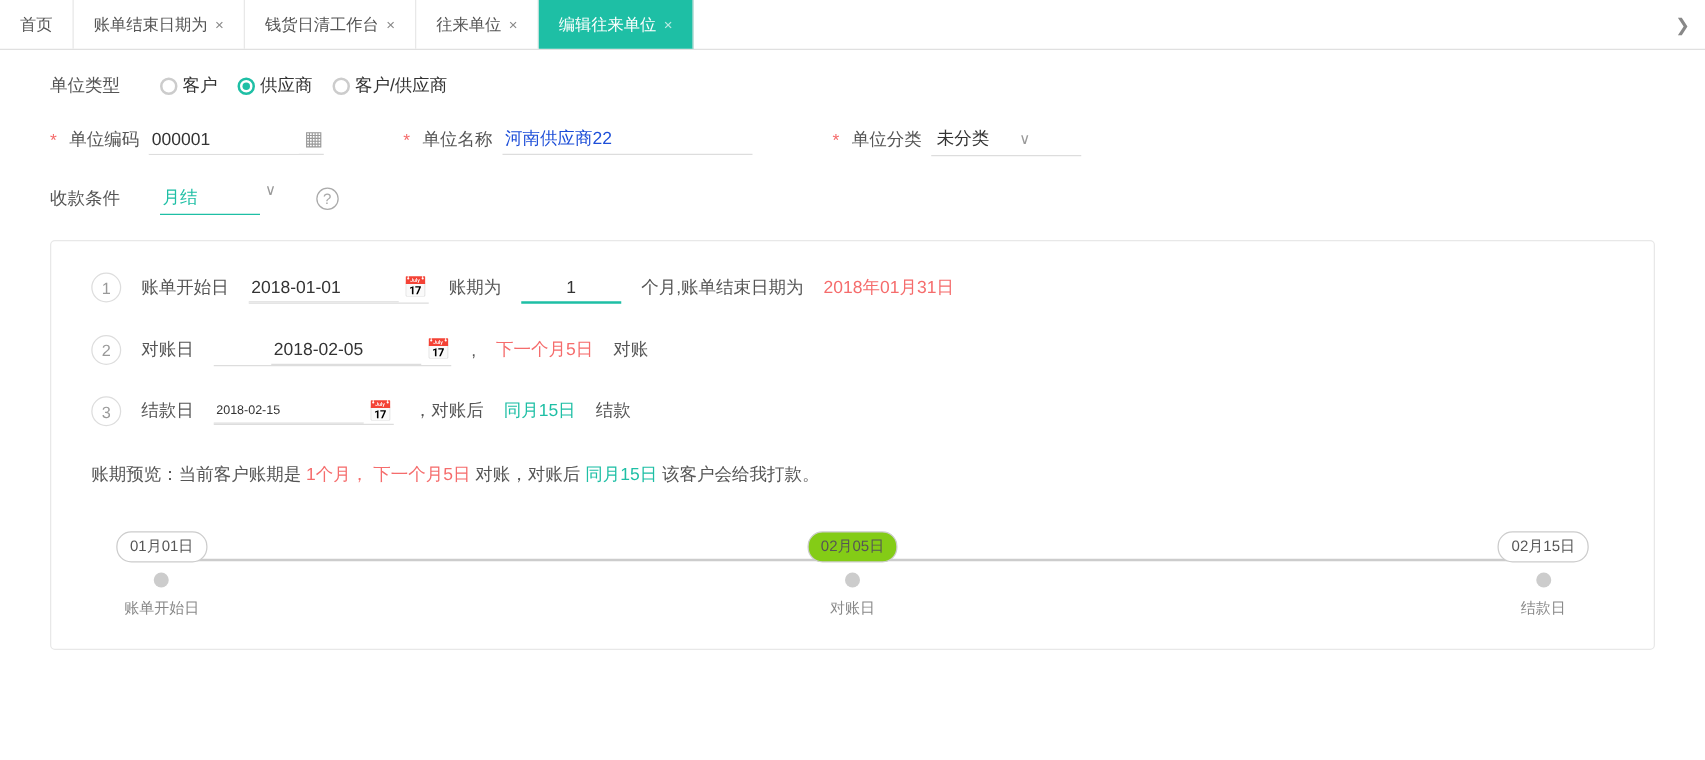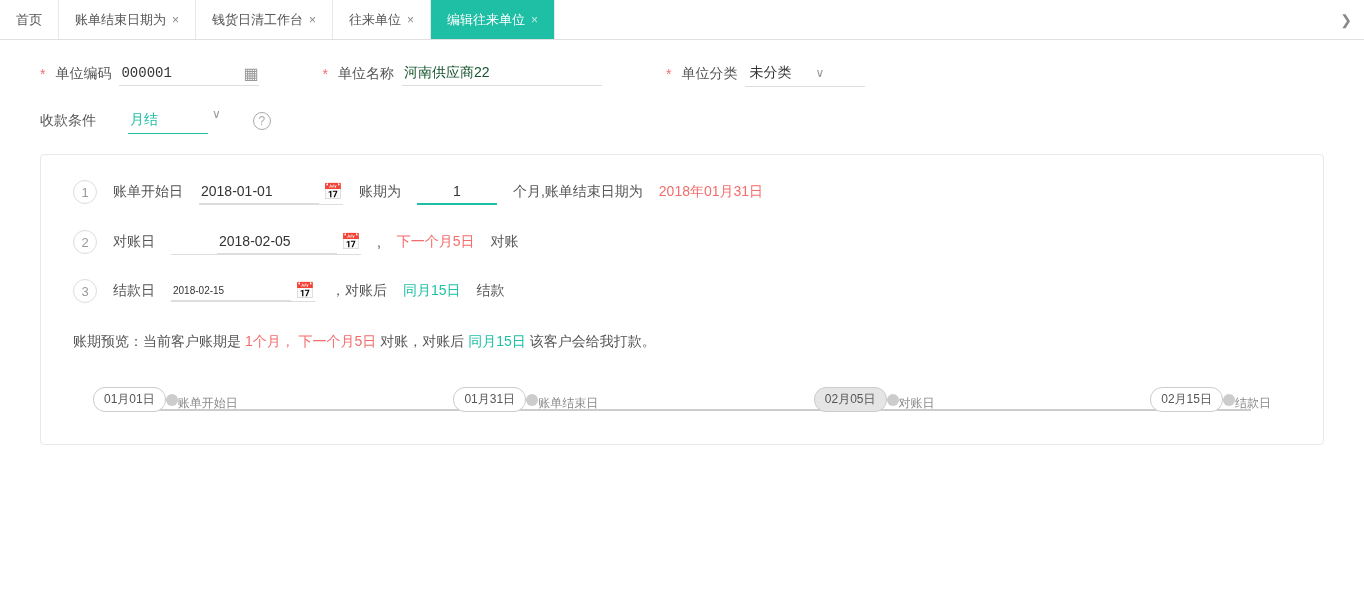--- a/index.html
+++ b/index.html
@@ -94,21 +94,21 @@
       background: #1ebfa5;
       border-radius: 50%;
     }
 
     .form-input {
       border: none;
       border-bottom: 1px solid #ddd;
       outline: none;
       padding: 4px 2px;
       font-size: 14px;
-      color: #14532d;
+      color: #1d4ed8;
       width: 160px;
     }
     .input-with-icon {
       display: flex;
       align-items: center;
       border-bottom: 1px solid #ddd;
       gap: 4px;
     }
     .input-with-icon input {
       border: none;
@@ -224,20 +224,21 @@
 
     
     .preview-text {
       font-size: 14px;
       color: #555;
       margin-bottom: 32px;
       line-height: 2;
     }
     .timeline-point-wrapper {
       display: flex;
+      flex-direction: column;
       align-items: center;
     }
   </style>
 </head>
 <body>
 
 <div class="tabs-bar">
   <div class="tab">
     <span>首页</span>
   </div>
@@ -257,28 +258,45 @@
     <span>编辑往来单位</span>
     <span class="tab-close">×</span>
   </div>
   <div class="tab-more">
     <span>❯</span>
   </div>
 </div>
 
 <div class="main-content">
 
+  <div class="form-row">
+    <span class="form-label">单位类型</span>
+    <div class="radio-group">
+      <div class="radio-item">
+        <div class="radio-circle"></div>
+        <span>客户</span>
+      </div>
+      <div class="radio-item">
+        <div class="radio-circle checked"></div>
+        <span>供应商</span>
+      </div>
+      <div class="radio-item">
+        <div class="radio-circle"></div>
+        <span>客户/供应商</span>
+      </div>
+    </div>
+  </div>
 
   <div class="form-row">
 
     <div style="display:flex;align-items:center;gap:8px;">
       <span class="required-star">*</span>
       <span class="form-label">单位编码</span>
       <div class="input-with-icon">
-        <input type="text" style="width: 120px; border: none; outline: none; font-size: 14px; color: rgb(51, 51, 51); padding: 4px 2px; font-family: Liberation Mono, monospace;" value="000001">
+        <input type="text" style="width: 120px; border: none; outline: none; font-size: 14px; color: rgb(51, 51, 51); padding: 4px 2px;" value="000001">
         <span class="calendar-icon">▦</span>
       </div>
     </div>
 
     <div style="display:flex;align-items:center;gap:8px;margin-left:32px;">
       <span class="required-star">*</span>
       <span class="form-label">单位名称</span>
       <input type="text" class="form-input" value="河南供应商22" style="width: 200px;">
     </div>
 
@@ -356,31 +374,24 @@
       <div style="display:flex;justify-content:space-between;position:relative;z-index:1;">
 
         <div class="timeline-point-wrapper">
           <div style="display:flex;align-items:center;justify-content:center;margin-bottom:8px;">
             <div style="background:#fff;border:1px solid #ccc;border-radius:12px;padding:3px 10px;font-size:12px;color:#555;">01月01日</div>
           </div>
           <div style="width:12px;height:12px;border-radius:50%;background:#ccc;margin:0 auto 8px;"></div>
           <div style="font-size:12px;color:#888;text-align:center;">账单开始日</div>
         </div>
 
+
         <div class="timeline-point-wrapper">
           <div style="display:flex;align-items:center;justify-content:center;margin-bottom:8px;">
-            <div style="background:#fff;border:1px solid #ccc;border-radius:12px;padding:3px 10px;font-size:12px;color:#555;">01月31日</div>
-          </div>
-          <div style="width:12px;height:12px;border-radius:50%;background:#ccc;margin:0 auto 8px;"></div>
-          <div style="font-size:12px;color:#888;text-align:center;">账单结束日</div>
-        </div>
-
-        <div class="timeline-point-wrapper">
-          <div style="display:flex;align-items:center;justify-content:center;margin-bottom:8px;">
-            <div style="background:#e5e5e5;border:1px solid #ccc;border-radius:12px;padding:3px 10px;font-size:12px;color:#555;">02月05日</div>
+            <div style="background:#84cc16;border:1px solid #ccc;border-radius:12px;padding:3px 10px;font-size:12px;color:#555;">02月05日</div>
           </div>
           <div style="width:12px;height:12px;border-radius:50%;background:#ccc;margin:0 auto 8px;"></div>
           <div style="font-size:12px;color:#888;text-align:center;">对账日</div>
         </div>
 
         <div class="timeline-point-wrapper">
           <div style="display:flex;align-items:center;justify-content:center;margin-bottom:8px;">
             <div style="background:#fff;border:1px solid #ccc;border-radius:12px;padding:3px 10px;font-size:12px;color:#555;">02月15日</div>
           </div>
           <div style="width:12px;height:12px;border-radius:50%;background:#ccc;margin:0 auto 8px;"></div>

